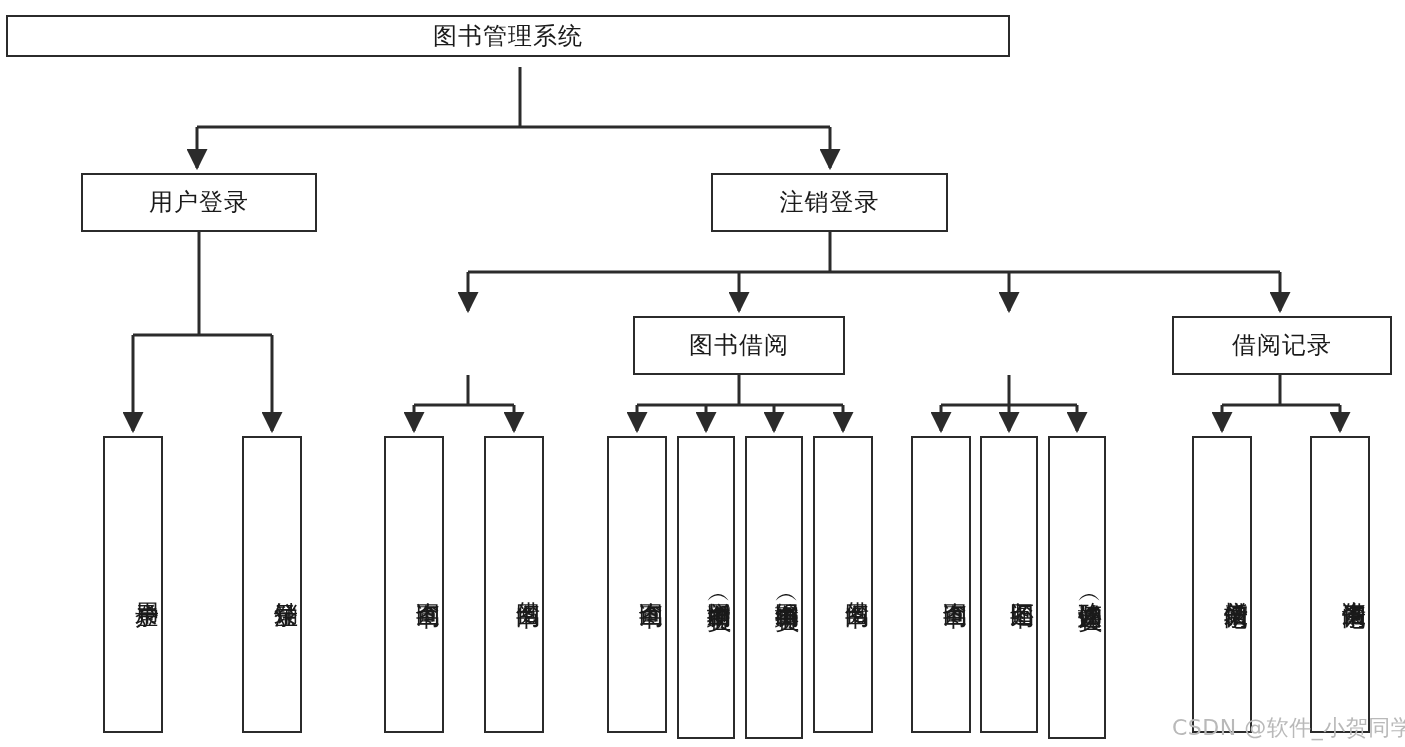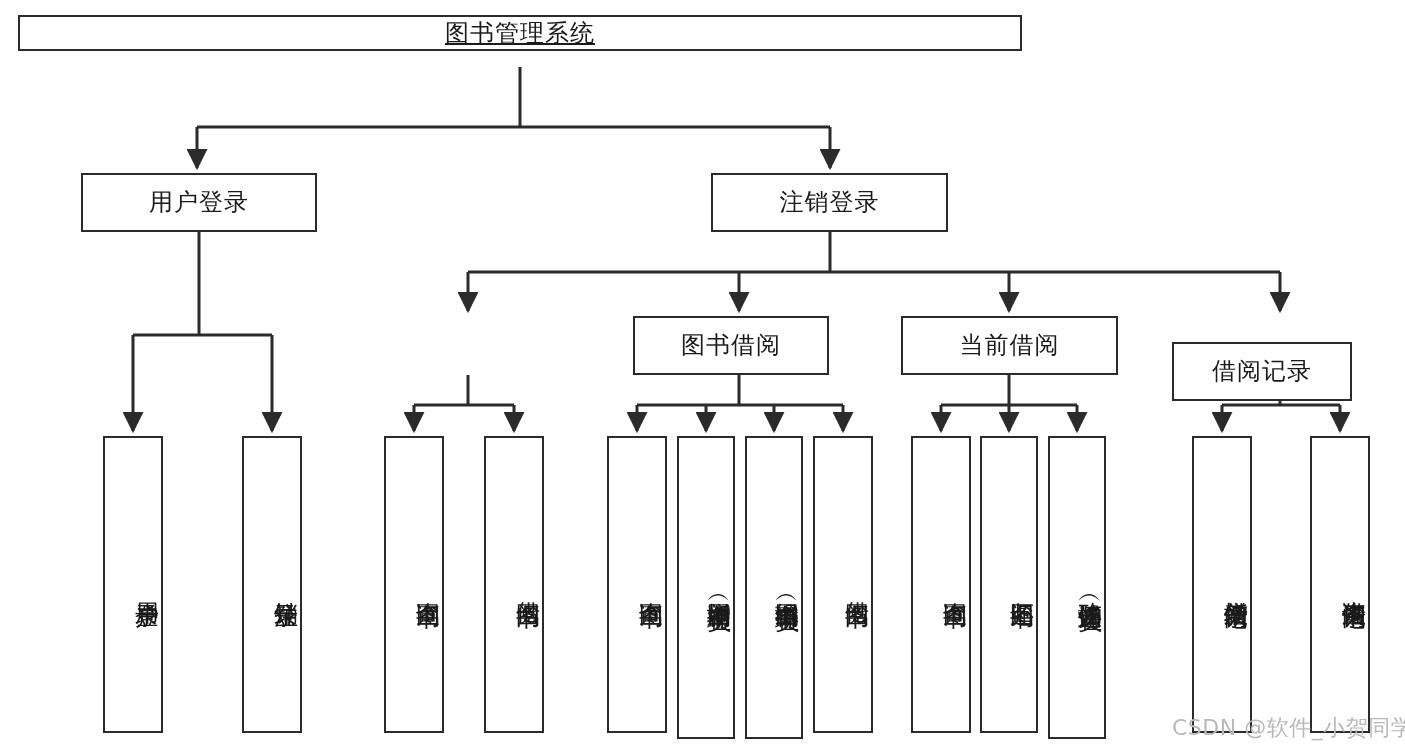--- a/index.html
+++ b/index.html
@@ -116,28 +116,27 @@
       <path d="M 1009 405 L 1009 431" marker-end="url(#arrow)"></path>
       <path d="M 1077 405 L 1077 431" marker-end="url(#arrow)"></path>
 
       <path d="M 1280 375 L 1280 405"></path>
       <path d="M 1222 405 L 1340 405"></path>
       <path d="M 1222 405 L 1222 431" marker-end="url(#arrow)"></path>
       <path d="M 1340 405 L 1340 431" marker-end="url(#arrow)"></path>
     </g>
   </svg>
 
-  <div class="node horiz" style="left:18px; top:15px; width:1004px; height:36px;text-decoration:underline;">图书管理系统</div>
+  <div class="node horiz" style="left:6px; top:15px; width:1004px; height:42px;">图书管理系统</div>
 
   <div class="node horiz" style="left:81px; top:173px; width:236px; height:59px;">用户登录</div>
   <div class="node horiz" style="left:711px; top:173px; width:237px; height:59px;">注销登录</div>
 
-  <div class="node horiz" style="left:633px; top:316px; width:196px; height:59px;">图书借阅</div>
-  <div class="node horiz" style="left:901px; top:316px; width:217px; height:59px;">当前借阅</div>
-  <div class="node horiz" style="left:1172px; top:316px; width:180px; height:59px;margin-top:26px;">借阅记录</div>
+  <div class="node horiz" style="left:633px; top:316px; width:212px; height:59px;">图书借阅</div>
+  <div class="node horiz" style="left:1172px; top:316px; width:220px; height:59px;">借阅记录</div>
 
   <div class="node vert" style="left:103px; top:436px; width:60px; height:297px;">用户登录</div>
   <div class="node vert" style="left:242px; top:436px; width:60px; height:297px;">注销登录</div>
 
   <div class="node vert" style="left:384px; top:436px; width:60px; height:297px;">查询图书</div>
   <div class="node vert" style="left:484px; top:436px; width:60px; height:297px;">借阅图书</div>
 
   <div class="node vert" style="left:607px; top:436px; width:60px; height:297px;">查询图书</div>
   <div class="node vert" style="left:677px; top:436px; width:58px; height:303px;">新增图书（管理员）</div>
   <div class="node vert" style="left:745px; top:436px; width:58px; height:303px;">编辑图书（管理员）</div>

